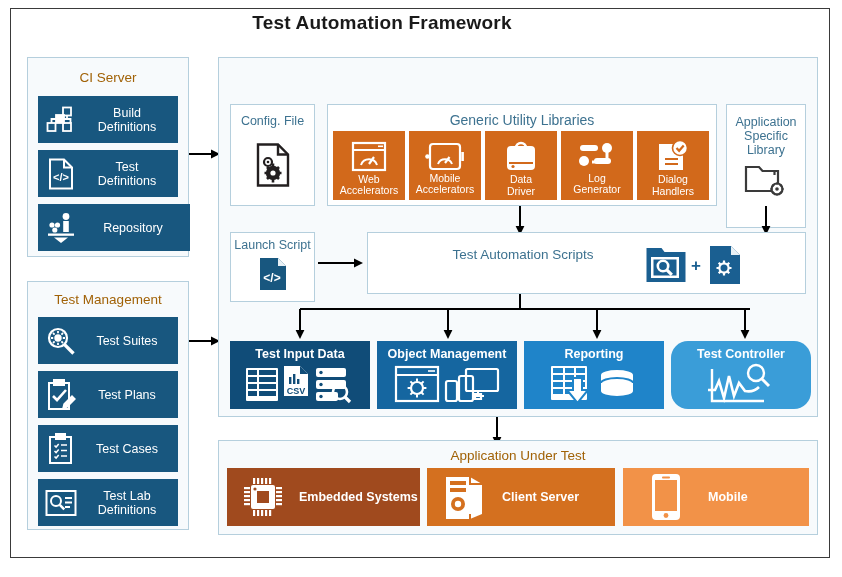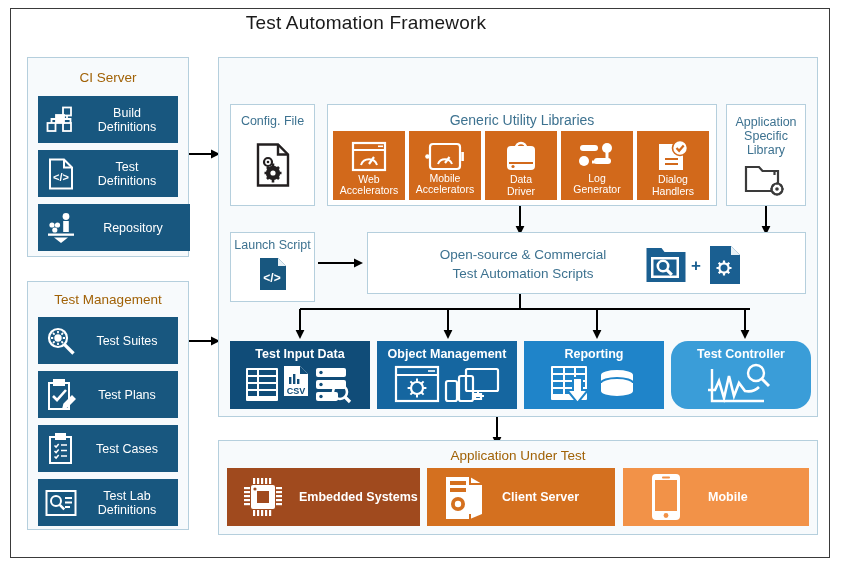--- a/index.html
+++ b/index.html
@@ -3,21 +3,21 @@
 <meta charset="utf-8">
 <style>
   html,body{margin:0;padding:0;background:#fff;}
   body{width:842px;height:577px;overflow:hidden;
        font-family:"Liberation Sans","DejaVu Sans",sans-serif;}
 
   #frame{position:absolute;left:10px;top:8px;width:820px;height:550px;
          border:1.5px solid #3a3a3a;background:#fff;box-sizing:border-box;}
 
   #title{position:absolute;left:0;top:12px;width:732px;text-align:center;
-         font-size:19px;font-weight:normal;color:#1a1a1a;letter-spacing:.2px;}
+         font-size:19px;font-weight:bold;color:#1a1a1a;letter-spacing:.2px;padding-left:16px;}
 
   
   .panel{position:absolute;box-sizing:border-box;border:1.5px solid #b5cfdd;
          background:#f7fafc;}
   .panel-title{position:absolute;left:0;width:100%;text-align:center;
                color:#a16207;font-size:13.5px;}
 
   
   .navtile{position:absolute;box-sizing:border-box;background:#1a5party;
            background:#18577f;display:flex;align-items:center;}
@@ -288,21 +288,21 @@
       <path d="M3 4h17l7 7v19H3z" fill="#fff"></path>
       <path d="M9 19h13M9 24h13" stroke="#d2691b" stroke-width="2"></path>
       <circle cx="24" cy="8" r="7.5" fill="#fff" stroke="#d2691b" stroke-width="1.6"></circle>
       <path d="M20.5 8l2.6 2.8 4.6-5.2" stroke="#d2691b" stroke-width="2.2" fill="none"></path>
     </svg>
   </span>
   <span class="olbl">Dialog
 Handlers</span>
 </div>
 
-<div class="wbox" style="left:726px;top:104px;width:80px;height:102px;">
+<div class="wbox" style="left:726px;top:104px;width:80px;height:124px;">
   <div class="cap" style="top:10px;">Application
 Specific
 Library</div>
   <span style="position:absolute;left:50%;top:57px;transform:translateX(-50%);">
     <svg width="44" height="36" viewBox="0 0 44 36" fill="none" stroke="#3a3a3a" stroke-width="2.2">
       <path d="M2 5h13l3.5 4H34v20H2z"></path>
       <path d="M18.5 9h12v4"></path>
       <circle cx="33" cy="27" r="5.5" fill="#fff"></circle>
       <circle cx="33" cy="27" r="1.8" fill="#3a3a3a" stroke="none"></circle>
       <path d="M33 20.5v2M33 31.5v2M26.5 27h2M37.5 27h2M28.6 22.6l1.4 1.4M36 30l1.4 1.4M37.4 22.6L36 24M30 30l-1.4 1.4" stroke-width="1.8"></path>
@@ -338,21 +338,20 @@
 <div class="arrow" style="left:318px;top:257px;">
   <svg width="46" height="12">
       <path class="ln" d="M0 6h37"></path>
       <path d="M45 6l-9-4.4v8.8z"></path>
     </svg>
 </div>
 
 <div class="wbox" style="left:367px;top:232px;width:439px;height:62px;">
   <div style="position:absolute;left:30px;top:12px;width:250px;text-align:center;
               color:#3d7290;font-size:13.5px;line-height:19px;">
-    <div>Open-source &amp; Commercial</div>
     <div>Test Automation Scripts</div>
   </div>
   <span style="position:absolute;left:277px;top:12px;">
     <svg width="42" height="40" viewBox="0 0 42 40">
       <path d="M1.5 3h15l3 4h21v30h-39z" fill="#1a5f91"></path>
       <rect x="6" y="12" width="28" height="21" fill="#fff"></rect>
       <rect x="8.5" y="14.5" width="23" height="16" fill="#1a5f91"></rect>
       <circle cx="18" cy="21" r="5.2" fill="none" stroke="#fff" stroke-width="2.6"></circle>
       <path d="M21.8 24.8l5 5" stroke="#fff" stroke-width="3.2"></path>
     </svg>

